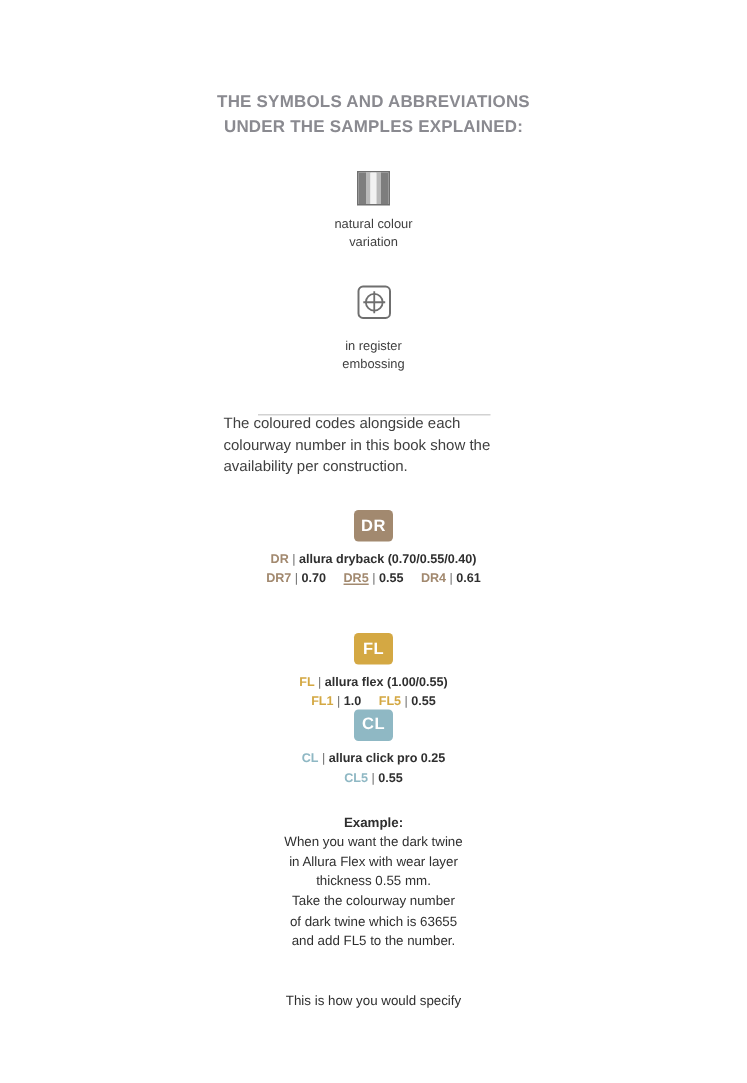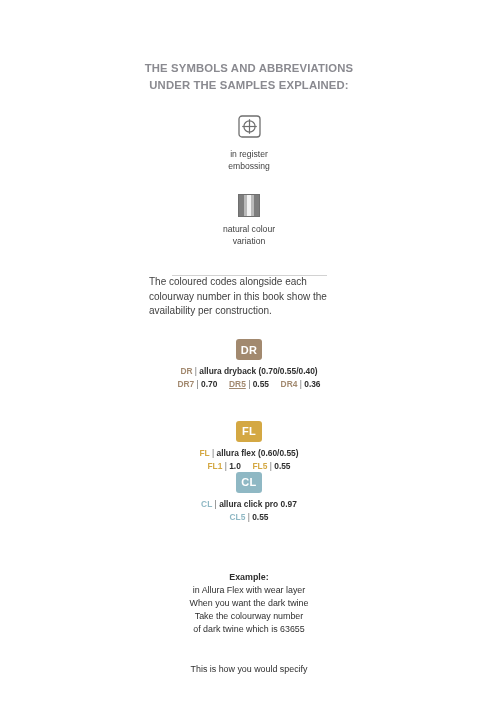--- a/index.html
+++ b/index.html
@@ -134,21 +134,21 @@
   .group-line2 .code {
     font-weight: bold;
   }
   .group-line1 .desc { font-weight: bold; color: #2f2f2f; }
   .sep { color: #6e6e6e; font-weight: normal; }
   .pairgap { display: inline-block; width: 7px; }
 
   
   .example {
     width: 210px;
-    margin-top: 48px;
+    margin-top: 18px;
     text-align: center;
     font-size: 8.9px;
     line-height: 1.48;
     color: #2f2f2f;
   }
   .example .ex-title {
     font-weight: bold;
     display: block;
   }
   .example p { margin: 0; }
@@ -169,50 +169,50 @@
     width: 130px;
     height: 64px;
   }
 </style>
 </head>
 <body>
 
 <div class="page">
 
   <div class="heading">THE SYMBOLS AND ABBREVIATIONS UNDER THE SAMPLES EXPLAINED:</div>
+
+  <div class="symbol-block second">
+    <span class="stripe-icon">
+      <i class="s1"></i>
+        <i class="s2"></i>
+        <i class="s3"></i>
+        <i class="s4"></i>
+        <i class="s5"></i>
+    </span>
+    <div class="symbol-caption">
+      <div>natural colour</div>
+      <div>variation</div>
+    </div>
+  </div>
 
   <div class="symbol-block first">
     <span class="emboss-icon">
       <svg width="23" height="23" viewBox="0 0 23 23" xmlns="http://www.w3.org/2000/svg">
         <rect x="1" y="1" width="21" height="21" rx="3" ry="3" fill="none" stroke="#6f6f6f" stroke-width="1.3"></rect>
         <circle cx="11.5" cy="11.5" r="5.6" fill="none" stroke="#6f6f6f" stroke-width="1.2"></circle>
         <line x1="11.5" y1="4.2" x2="11.5" y2="18.8" stroke="#6f6f6f" stroke-width="1.2"></line>
         <line x1="4.2" y1="11.5" x2="18.8" y2="11.5" stroke="#6f6f6f" stroke-width="1.2"></line>
       </svg>
     </span>
     <div class="symbol-caption">
       <div>in register</div>
       <div>embossing</div>
     </div>
   </div>
 
-  <div class="symbol-block second">
-    <span class="stripe-icon">
-      <i class="s1"></i>
-        <i class="s2"></i>
-        <i class="s3"></i>
-        <i class="s4"></i>
-        <i class="s5"></i>
-    </span>
-    <div class="symbol-caption">
-      <div>natural colour</div>
-      <div>variation</div>
-    </div>
-  </div>
-
   <div class="divider"></div>
 
   <div class="intro">The coloured codes alongside each colourway number in this book show the availability per construction.</div>
 
   <div class="group g-dr">
     <div class="badge" style="background: rgb(162, 137, 111);">DR</div>
     <div class="group-line1">
       <span class="code" style="color: rgb(162, 137, 111);">DR</span>
       <span class="sep">|</span>
       <span class="desc">allura dryback (0.70/0.55/0.40)</span>
@@ -221,62 +221,64 @@
       <span class="code" style="color: rgb(162, 137, 111);">DR7</span>
       <span class="sep">|</span>
       <span>0.70</span>
       <span class="pairgap"></span>
       <span class="code" style="color: rgb(162, 137, 111); text-decoration: underline;">DR5</span>
       <span class="sep">|</span>
       <span>0.55</span>
       <span class="pairgap"></span>
       <span class="code" style="color: rgb(162, 137, 111);">DR4</span>
       <span class="sep">|</span>
-      <span>0.36</span>
+      <span>0.61</span>
     </div>
   </div>
 
   <div class="group g-fl">
     <div class="badge" style="background: rgb(212, 168, 67);">FL</div>
     <div class="group-line1">
       <span class="code" style="color: rgb(212, 168, 67);">FL</span>
       <span class="sep">|</span>
-      <span class="desc">allura flex (0.60/0.55)</span>
+      <span class="desc">allura flex (1.00/0.55)</span>
     </div>
     <div class="group-line2">
       <span class="code" style="color: rgb(212, 168, 67);">FL1</span>
       <span class="sep">|</span>
       <span>1.0</span>
       <span class="pairgap"></span>
       <span class="code" style="color: rgb(212, 168, 67);">FL5</span>
       <span class="sep">|</span>
       <span>0.55</span>
     </div>
   </div>
 
   <div class="group g-cl">
     <div class="badge" style="background: rgb(143, 184, 196);">CL</div>
     <div class="group-line1">
       <span class="code" style="color: rgb(143, 184, 196);">CL</span>
       <span class="sep">|</span>
-      <span class="desc">allura click pro 0.97</span>
+      <span class="desc">allura click pro 0.25</span>
     </div>
     <div class="group-line2">
       <span class="code" style="color: rgb(143, 184, 196);">CL5</span>
       <span class="sep">|</span>
       <span>0.55</span>
     </div>
   </div>
 
   <div class="example">
     <span class="ex-title">Example:</span>
+    <p>When you want the dark twine</p>
     <p>in Allura Flex with wear layer</p>
-    <p>When you want the dark twine</p>
+    <p>thickness 0.55 mm.</p>
     <p>Take the colourway number</p>
     <p>of dark twine which is 63655</p>
+    <p>and add FL5 to the number.</p>
   </div>
 
   <div class="specify">
     <p>This is how you would specify</p>
 
   </div>
 
   <div class="order-wrap">
     
     

